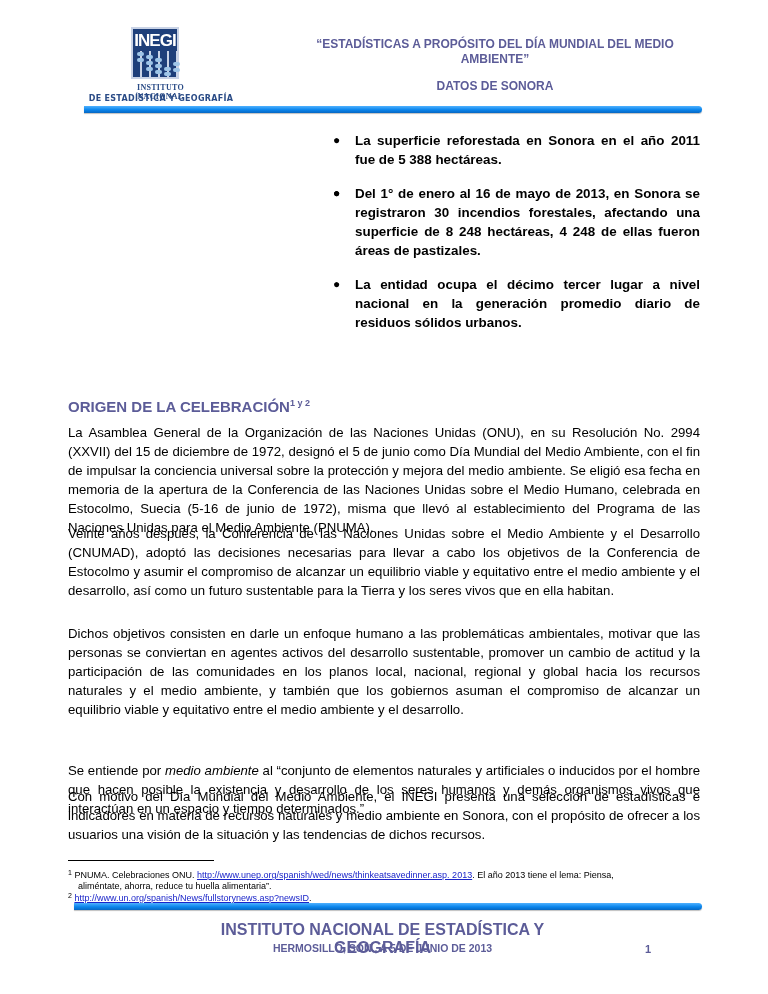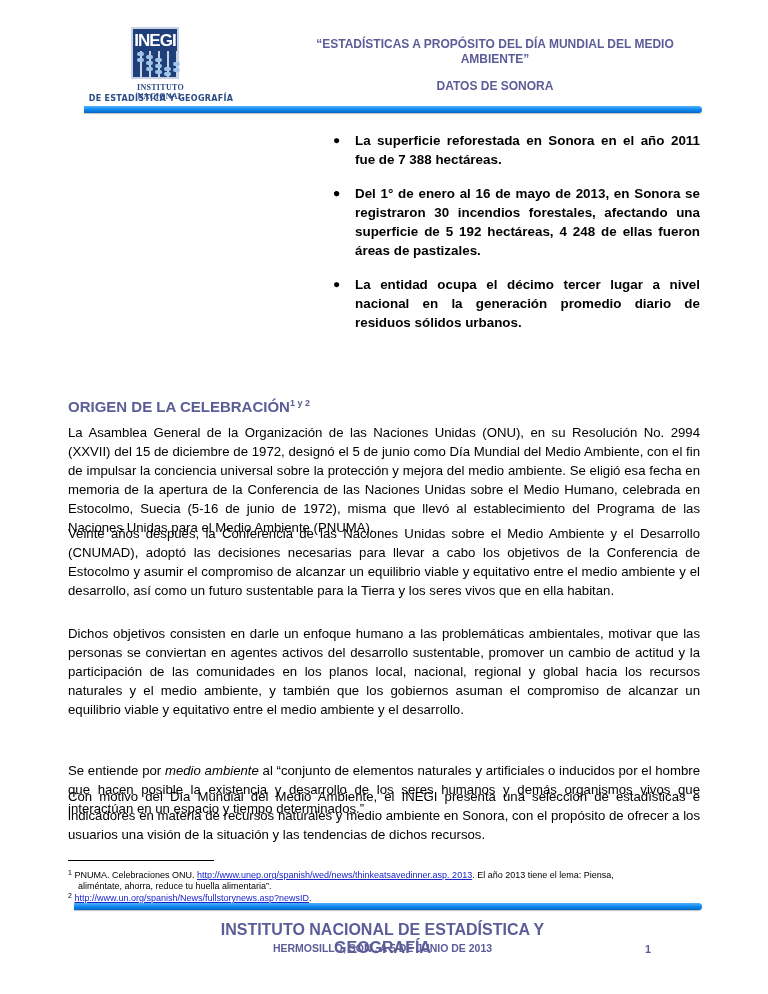--- a/index.html
+++ b/index.html
@@ -67,23 +67,23 @@
 </div>
 <div class="abs logo-text1">INSTITUTO NACIONAL</div>
 <div class="abs logo-text2">DE ESTADÍSTICA Y GEOGRAFÍA</div>
 
 <div class="abs hdr-title">“ESTADÍSTICAS A PROPÓSITO DEL DÍA MUNDIAL DEL MEDIO AMBIENTE”</div>
 <div class="abs hdr-sub">DATOS DE SONORA</div>
 
 <div class="abs bar" style="left:84px; top:106px; width:618px;"></div>
 
 <ul class="abs bullets">
-  <li><span class="dot">●</span><span>La superficie reforestada en Sonora en el año 2011 fue de 7 388 hectáreas.</span></li>
+  <li><span class="dot">●</span><span>La superficie reforestada en Sonora en el año 2011 fue de 5 388 hectáreas.</span></li>
   <li><span class="dot">●</span></li>
-  <li><span class="dot">●</span><span>Del 1° de enero al 16 de mayo de 2013, en Sonora se registraron 30 incendios forestales, afectando una superficie de 5 192 hectáreas, 4 248 de ellas fueron áreas de pastizales.</span></li>
+  <li><span class="dot">●</span><span>Del 1° de enero al 16 de mayo de 2013, en Sonora se registraron 30 incendios forestales, afectando una superficie de 8 248 hectáreas, 4 248 de ellas fueron áreas de pastizales.</span></li>
   <li><span class="dot">●</span><span>La entidad ocupa el décimo tercer lugar a nivel nacional en la generación promedio diario de residuos sólidos urbanos.</span></li>
 </ul>
 
 <div class="abs section-title">
   <span>ORIGEN DE LA CELEBRACIÓN</span><sup>1 y 2</sup>
 </div>
 
 <p class="abs para" style="top:423px;">La Asamblea General de la Organización de las Naciones Unidas (ONU), en su Resolución No. 2994 (XXVII) del 15 de diciembre de 1972, designó el 5 de junio como Día Mundial del Medio Ambiente, con el fin de impulsar la conciencia universal sobre la protección y mejora del medio ambiente. Se eligió esa fecha en memoria de la apertura de la Conferencia de las Naciones Unidas sobre el Medio Humano, celebrada en Estocolmo, Suecia (5-16 de junio de 1972), misma que llevó al establecimiento del Programa de las Naciones Unidas para el Medio Ambiente (PNUMA).</p>
 <p class="abs para" style="top:524px;">Veinte años después, la Conferencia de las Naciones Unidas sobre el Medio Ambiente y el Desarrollo (CNUMAD), adoptó las decisiones necesarias para llevar a cabo los objetivos de la Conferencia de Estocolmo y asumir el compromiso de alcanzar un equilibrio viable y equitativo entre el medio ambiente y el desarrollo, así como un futuro sustentable para la Tierra y los seres vivos que en ella habitan.</p>
 <p class="abs para" style="top:624px;">Dichos objetivos consisten en darle un enfoque humano a las problemáticas ambientales, motivar que las personas se conviertan en agentes activos del desarrollo sustentable, promover un cambio de actitud y la participación de las comunidades en los planos local, nacional, regional y global hacia los recursos naturales y el medio ambiente, y también que los gobiernos asuman el compromiso de alcanzar un equilibrio viable y equitativo entre el medio ambiente y el desarrollo.</p>

